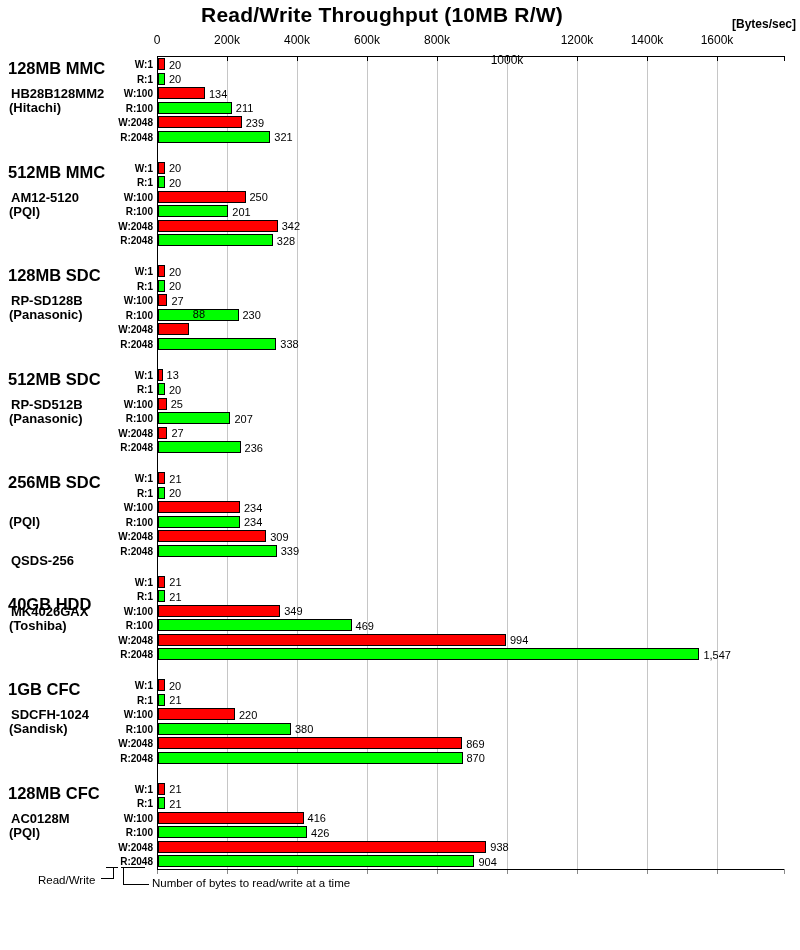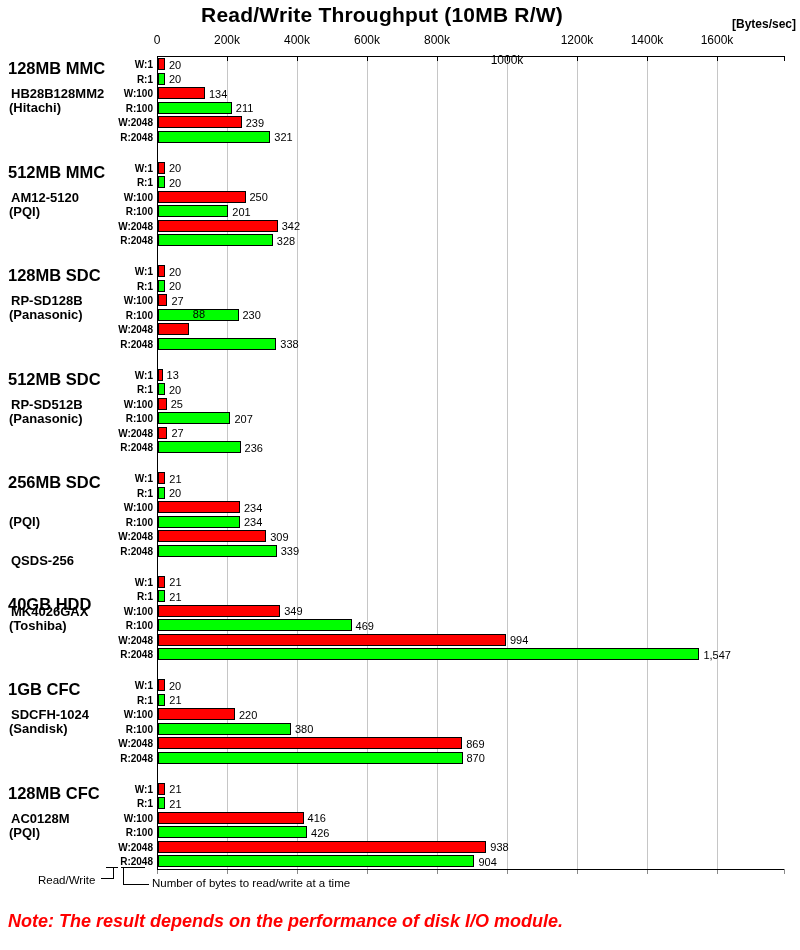--- a/index.html
+++ b/index.html
@@ -171,21 +171,20 @@
     </div>
 
 
   <div class="abs underline-seg" style="left:106px;top:867px;width:12px;"></div>
   <div class="abs underline-seg" style="left:121px;top:867px;width:24px;"></div>
   <div class="abs bracket-rw"></div>
   <div class="abs bracket-nb"></div>
   <div class="abs ann-rw">Read/Write</div>
   <div class="abs ann-nb">Number of bytes to read/write at a time</div>
 
-  <div class="abs footnote">Note: The result depends on the performance of disk I/O module.</div>
 <div class="abs tick-label" style="left: 125px;">0</div>
     <div class="abs tick-label" style="left: 195px;">200k</div>
     <div class="abs tick-label" style="left: 265px;">400k</div>
     <div class="abs tick-label" style="left: 335px;">600k</div>
     <div class="abs tick-label" style="left: 405px;">800k</div>
     <div class="abs tick-label" style="left: 475px; margin-top: 20px;">1000k</div>
     <div class="abs tick-label" style="left: 545px;">1200k</div>
     <div class="abs tick-label" style="left: 615px;">1400k</div>
     <div class="abs tick-label" style="left: 685px;">1600k</div>
     <div class="abs group-name" style="top: 59px;">128MB MMC</div>

